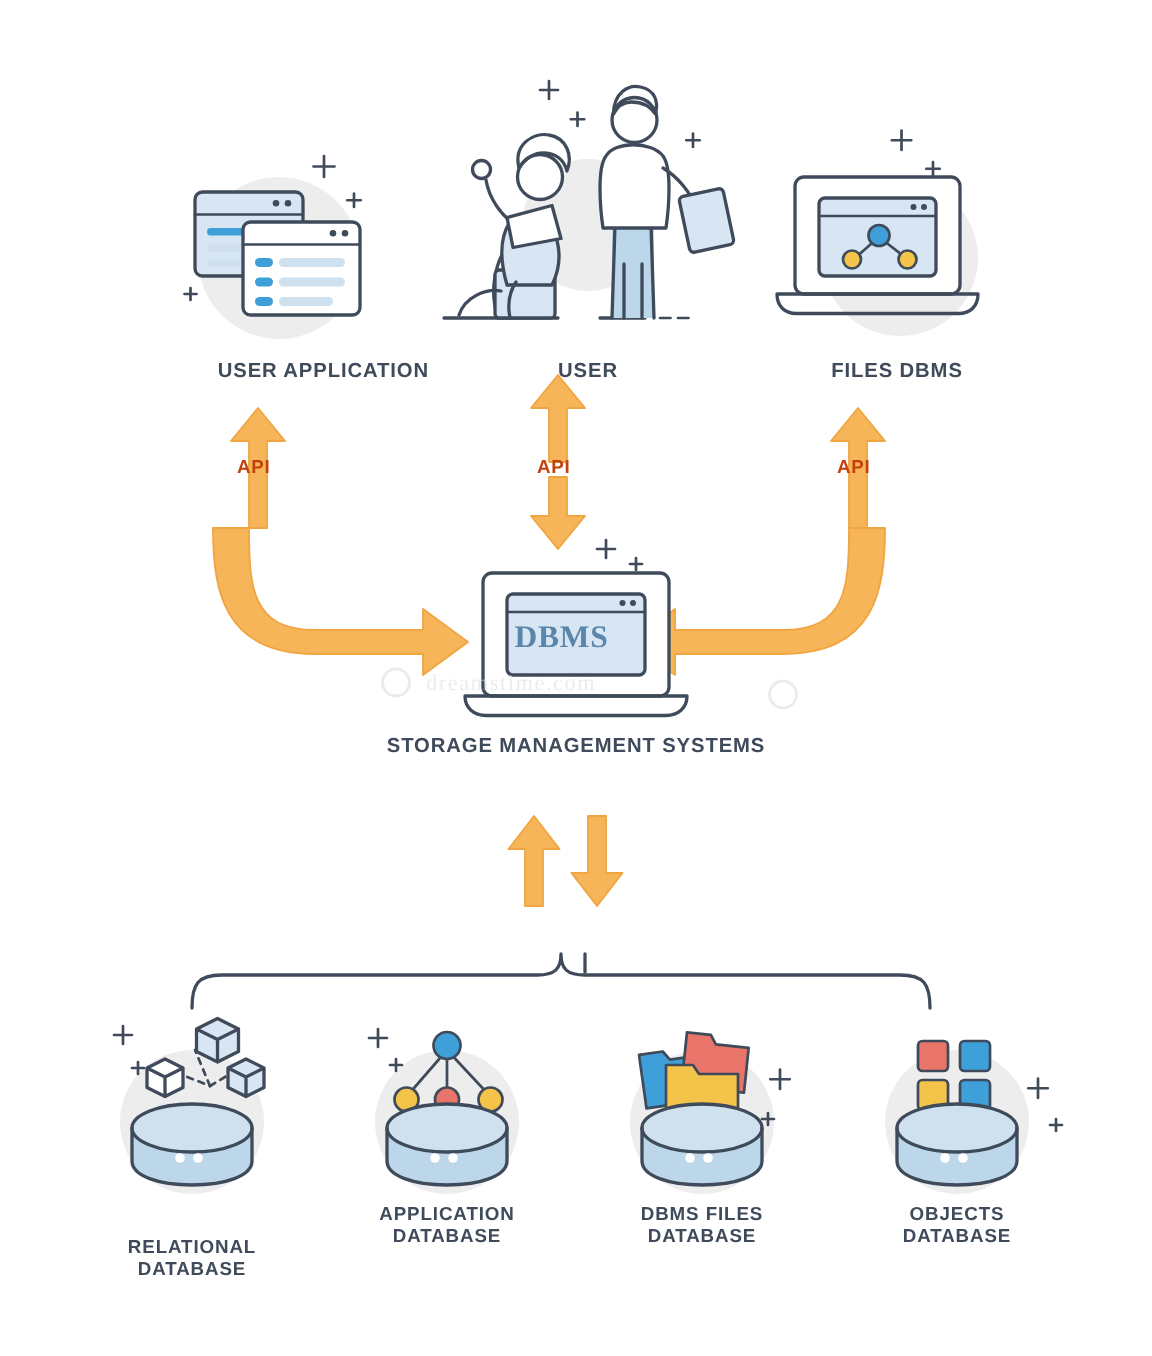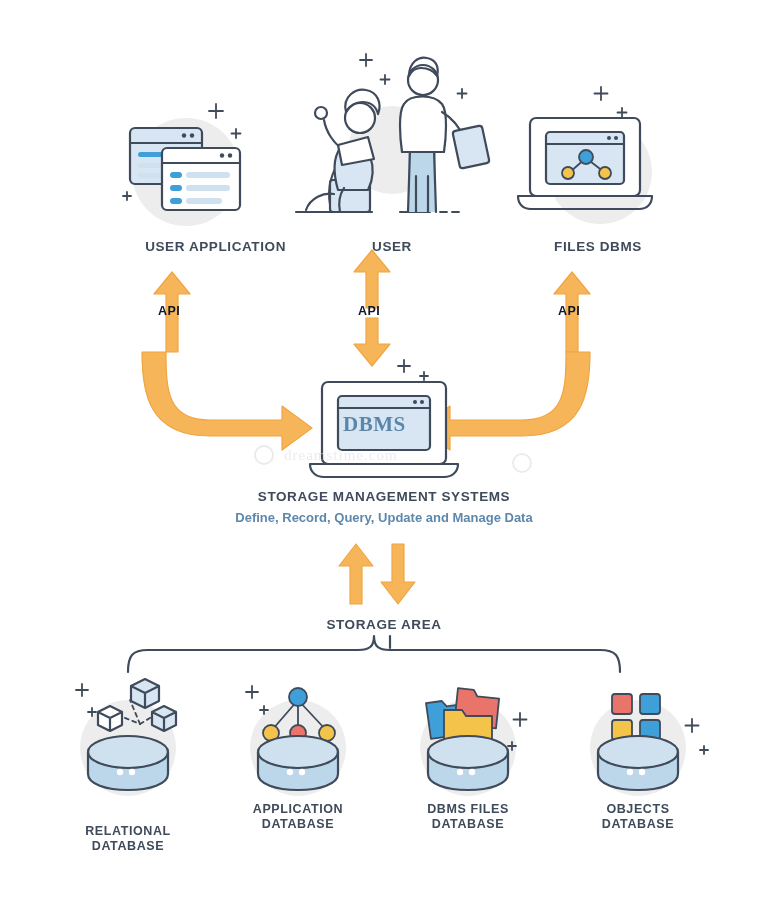--- a/index.html
+++ b/index.html
@@ -40,21 +40,21 @@
     line-height: 17px;
   }
   .cap-small {
     font-size: 12.5px;
     line-height: 15px;
   }
   .api-label {
     position: absolute;
     font-size: 12.5px;
     font-weight: bold;
-    color: #0f172a;
+    color: #c2410c;
     letter-spacing: 0.5px;
   }
   .svgwrap {
     position: absolute;
     left: 0;
     top: 0;
     width: 768px;
     height: 904px;
     pointer-events: none;
   }
@@ -352,23 +352,21 @@
   <div class="api-label" style="left:158px; top:304px;">API</div>
 
   <div class="api-label" style="left:358px; top:304px;">API</div>
 
   <div class="api-label" style="left:558px; top:304px;">API</div>
 
   <div class="dbms-label" style="left:343px; top:412px; width:82px; text-align:left;">DBMS</div>
 
   <div class="node caption cap-main" style="left:184px; top:488px; width:400px;">STORAGE MANAGEMENT SYSTEMS</div>
 
-  <div class="node cap-sub" style="left:184px; top:509px; width:400px;">Define, Record, Query, Update and Manage Data</div>
-
-  <div class="node caption cap-main" style="left:284px; top:616px; width:200px;">STORAGE AREA</div>
+
 
   <div class="node caption cap-small" style="left:48px; top:824px; width:160px;">
     <div>RELATIONAL</div>
     <div>DATABASE</div>
   </div>
 
   <div class="node caption cap-small" style="left:218px; top:802px; width:160px;">
     <div>APPLICATION</div>
     <div>DATABASE</div>
   </div>

